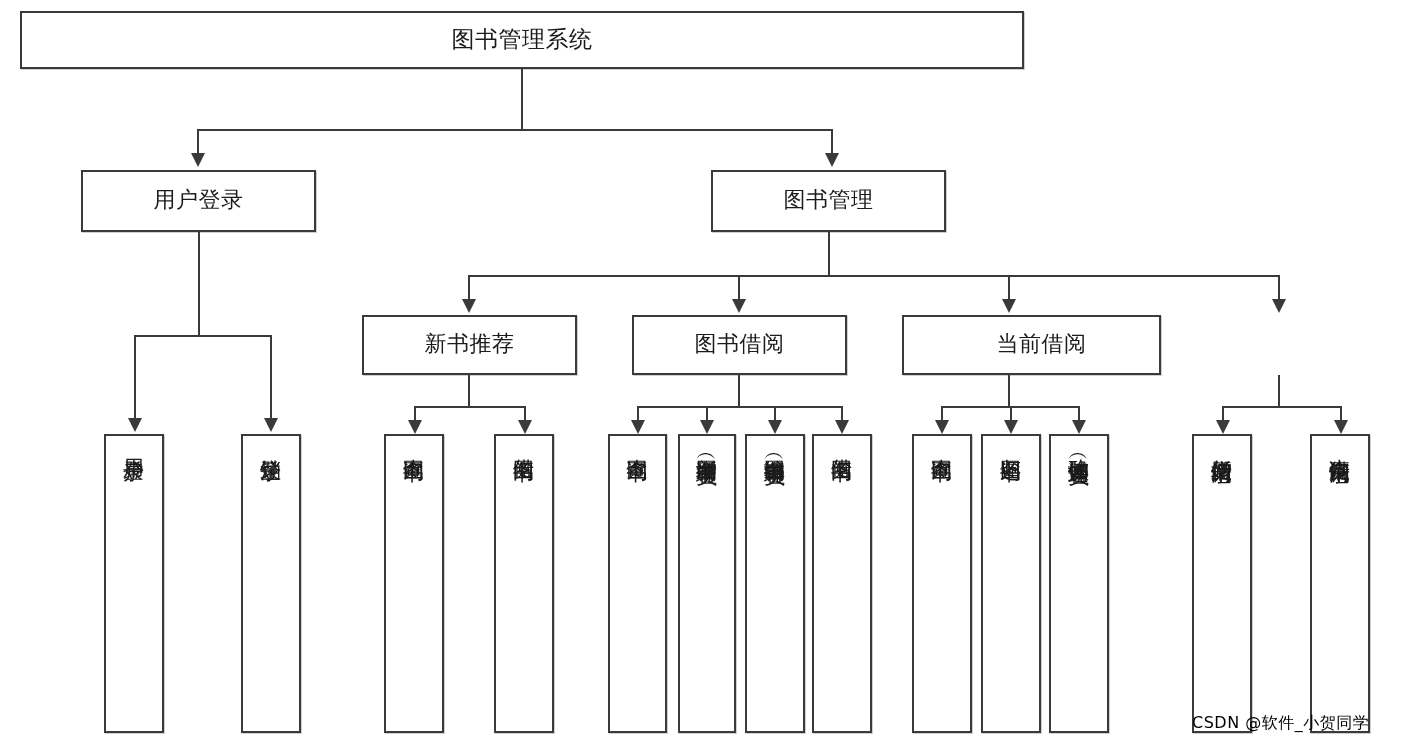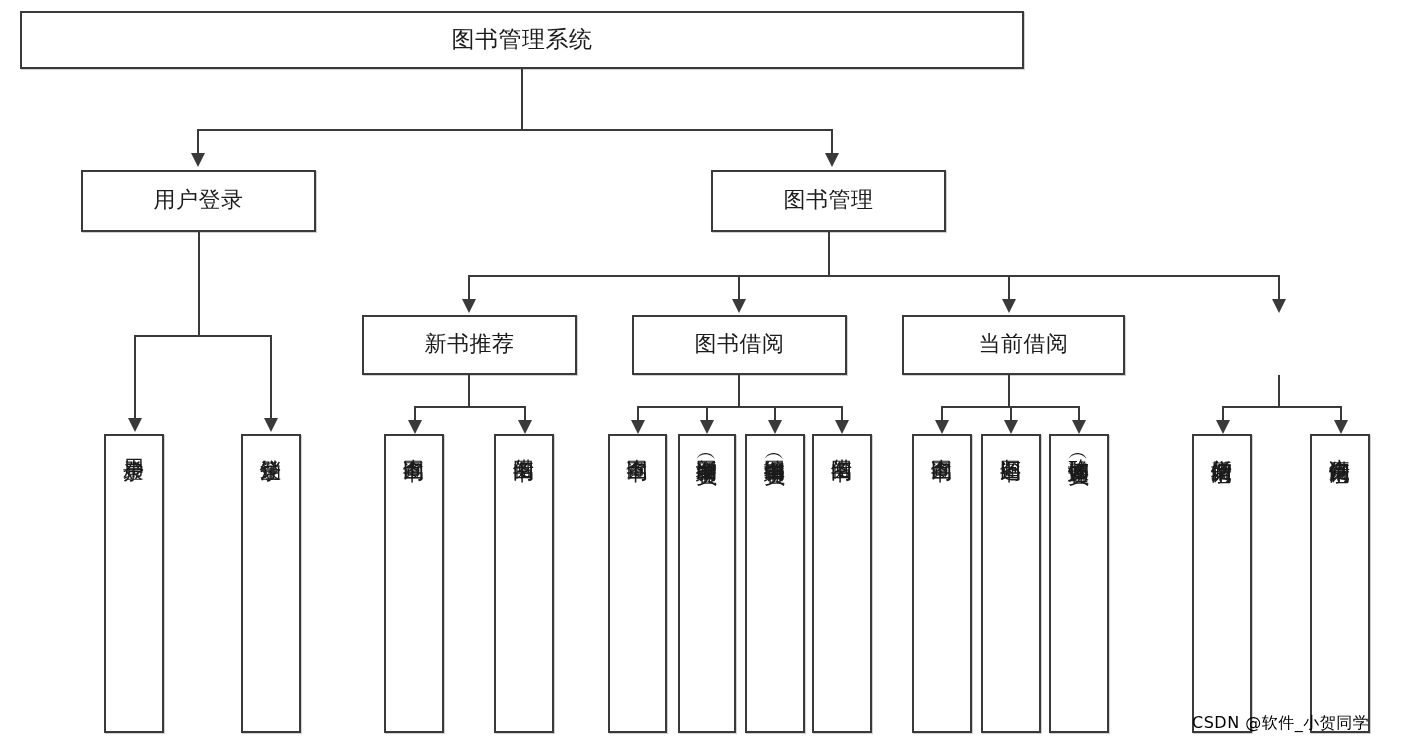--- a/index.html
+++ b/index.html
@@ -132,21 +132,21 @@
   <div class="arrow" style="left:1272px; top:299px;"></div>
 
   <div class="node branch" style="left:362px; top:315px; width:215px; height:60px;text-align:right;">
     <span class="label">新书推荐</span>
   </div>
 
   <div class="node branch" style="left:632px; top:315px; width:215px; height:60px;">
     <span class="label">图书借阅</span>
   </div>
 
-  <div class="node branch" style="left:902px; top:315px; width:223px; height:60px;padding-left:20px;">
+  <div class="node branch" style="left:902px; top:315px; width:259px; height:60px;padding-left:20px;">
     <span class="label">当前借阅</span>
   </div>
 
 
   <div class="seg v" style="left:468px; top:375px; height:32px;"></div>
   <div class="seg h" style="left:414px; top:406px; width:110px;"></div>
   <div class="seg v" style="left:414px; top:406px; height:16px;"></div>
   <div class="arrow" style="left:408px; top:420px;"></div>
   <div class="seg v" style="left:524px; top:406px; height:16px;"></div>
   <div class="arrow" style="left:518px; top:420px;"></div>

